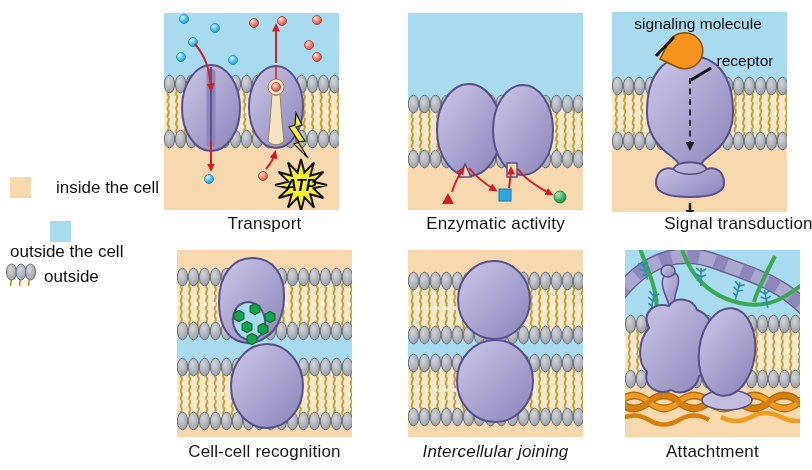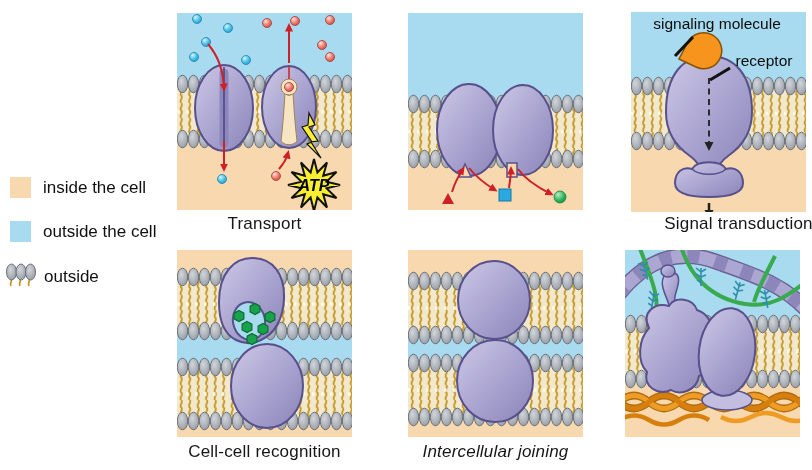--- a/index.html
+++ b/index.html
@@ -79,41 +79,41 @@
           <path d="M0,-4 L-5,-8"></path>
           <path d="M0,-4 L5,-7"></path>
         <path d="M0,1 L-5,-2"></path>
           <path d="M0,1 L5,-1"></path>
           <path d="M0,6 L-4,4"></path>
       </g>
     </defs>
   </svg>
 
   <div>
-    <div class="legend-row" style="left:10px;top:177px;">
+    <div class="legend-row" style="left:10px;top:177px;gap:13px;">
       <div class="swatch" style="background:#f8d8ae;"></div>
       <span class="legend-label">inside the cell</span>
     </div>
-    <div class="legend-row" style="left:10px;top:221px;">
+    <div class="legend-row" style="left:10px;top:221px;flex-direction:column;">
       <div class="swatch" style="background:#a8daf0;"></div>
       <span class="legend-label">outside the cell</span>
     </div>
     <div class="legend-row" style="left:6px;top:263px;">
       <svg width="30" height="27" style="margin-right:8px">
         <rect width="30" height="27" fill="#ffffff"></rect>
         <path d="M5,15 C7,17.5 3,20 5,23 M14,15 C16,17.5 12,20 14,23 M23,15 C25,17.5 21,20 23,23" stroke="#c6961f" stroke-width="1.8" fill="none"></path>
         <ellipse cx="5.5" cy="9" rx="5" ry="8" fill="url(#gHead)" stroke="#6e737a"></ellipse>
         <ellipse cx="15" cy="9" rx="5" ry="8" fill="url(#gHead)" stroke="#6e737a"></ellipse>
         <ellipse cx="24.5" cy="9" rx="5" ry="8" fill="url(#gHead)" stroke="#6e737a"></ellipse>
       </svg>
       <span class="legend-label">outside</span>
     </div>
   </div>
 
-  <div class="panel" style="left:177px;top:13px;">
+  <div class="panel" style="left:164px;top:13px;">
     <svg width="175" height="197">
       <rect width="175" height="98.5" fill="#a8daf0"></rect>
       <rect y="98.5" width="175" height="98.5" fill="#f8d8ae"></rect>
       <rect y="71" width="175" height="55" fill="#f1e8cd"></rect>
       <rect y="71" width="175" height="55" fill="url(#pTails)"></rect>
       <line x1="0" y1="98.5" x2="175" y2="98.5" stroke="#fffbe8" stroke-width="3.5" stroke-dasharray="2.5 6.5"></line>
       <use href="#lipRow" xlink:href="#lipRow" y="71"></use>
       <use href="#lipRow" xlink:href="#lipRow" y="126"></use>
       <g>
         <ellipse cx="47" cy="95" rx="29" ry="43" fill="url(#gProt)" stroke="#57508c" stroke-width="2"></ellipse>
@@ -179,22 +179,23 @@
         <path d="M44,179 C47,169 51,162 55,156" marker-end="url(#mRed)"></path>
         <path d="M61,155 C69,165 79,172 87,177" marker-end="url(#mRed)"></path>
         <path d="M101,175 C102,168 103,161 103,156" marker-end="url(#mRed)"></path>
         <path d="M110,156 C117,166 131,175 143,181" marker-end="url(#mRed)"></path>
       </g>
       <polygon points="34,191 46,191 40,180" fill="#cf2027"></polygon>
       <rect x="91" y="176" width="12" height="12" fill="#2aa9e0" stroke="#1579ab"></rect>
       <circle cx="152" cy="184" r="6" fill="url(#gGreen)" stroke="#14813c" stroke-width="0.8"></circle>
     </svg>
   </div>
-
-  <div class="panel" style="left:631px;top:12px;">
+  <div class="caption" style="left:408px;top:214px;width:175px;">Enzymatic activity</div>
+
+  <div class="panel" style="left:612px;top:12px;">
     <svg width="175" height="200">
       <rect width="175" height="101.5" fill="#a8daf0"></rect>
       <rect y="101.5" width="175" height="98.5" fill="#f8d8ae"></rect>
       <rect y="74" width="175" height="55" fill="#f1e8cd"></rect>
       <rect y="74" width="175" height="55" fill="url(#pTails)"></rect>
       <line x1="0" y1="101.5" x2="175" y2="101.5" stroke="#fffbe8" stroke-width="3.5" stroke-dasharray="2.5 6.5"></line>
       <use href="#lipRow" xlink:href="#lipRow" y="74"></use>
       <use href="#lipRow" xlink:href="#lipRow" y="129"></use>
       <path d="M35,100 C35,62 52,44 78,44 C103,44 121,62 121,100 C121,122 110,135 97,144 C90,149 87,154 84,161 L72,161 C69,154 66,149 59,144 C46,135 35,122 35,100 Z" fill="url(#gProt)" stroke="#57508c" stroke-width="2"></path>
       <path d="M48,47 L65,55 A18,18 0 1 0 57,30 Z" fill="#f7941e" stroke="#8a5200" stroke-width="1.5"></path>
@@ -302,14 +303,15 @@
       </g>
       <g>
         <path d="M46,62 C44,52 40,46 38,38 C35,27 43,18 50,23 C57,27 52,38 50,46 C49,53 50,57 53,63 Z" fill="url(#gProt)" stroke="#57508c" stroke-width="1.5"></path>
         <ellipse cx="43" cy="21" rx="7" ry="6" fill="url(#gProt)" stroke="#57508c" stroke-width="1.5"></ellipse>
         <ellipse cx="102" cy="150" rx="25" ry="10" fill="#c3bde0" stroke="#57508c" stroke-width="1.5"></ellipse>
         <path d="M24,78 C16,62 30,52 44,56 C50,46 68,48 72,60 C84,64 90,76 84,88 C94,102 88,122 74,126 C72,140 56,146 46,140 C32,146 18,136 22,122 C12,112 13,90 24,78 Z" fill="url(#gProt)" stroke="#57508c" stroke-width="2"></path>
         <ellipse cx="102" cy="102" rx="28" ry="44" transform="rotate(7 102 102)" fill="url(#gProt)" stroke="#57508c" stroke-width="2"></ellipse>
       </g>
     </svg>
   </div>
+  <div class="caption" style="left:625px;top:442px;width:175px;">Attachtment</div>
 
 </div>
 
 </body></html>

